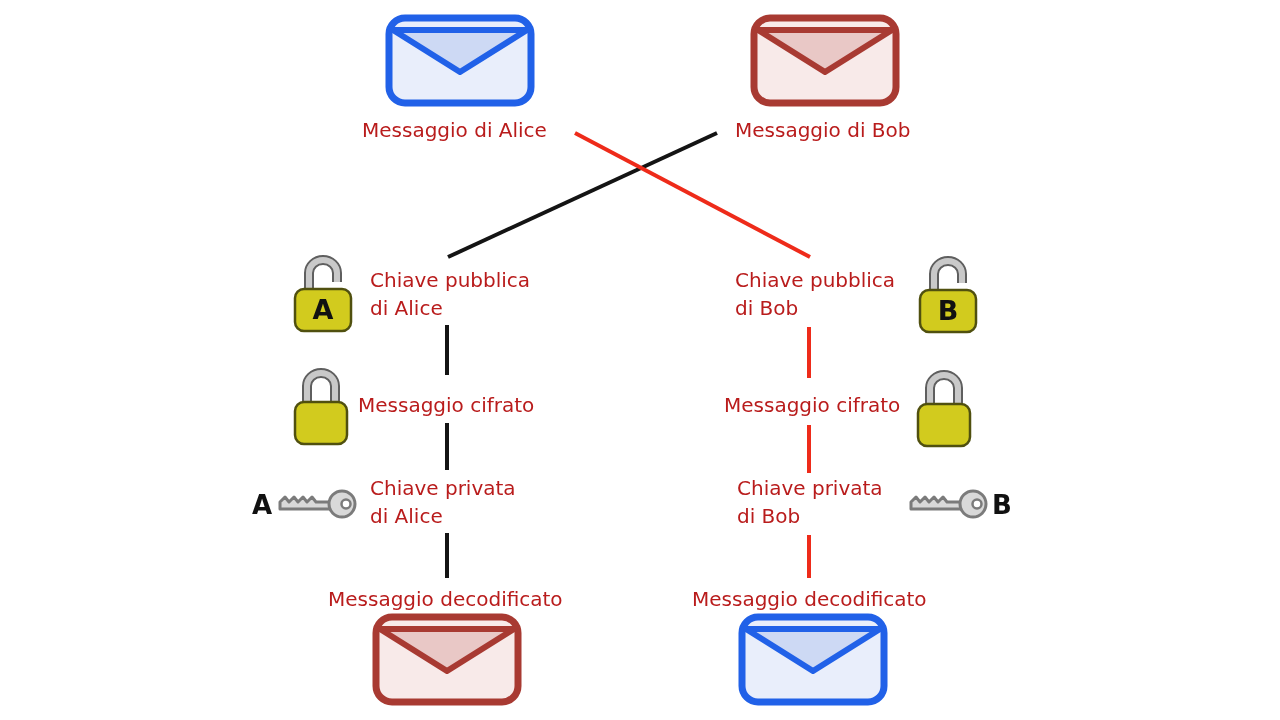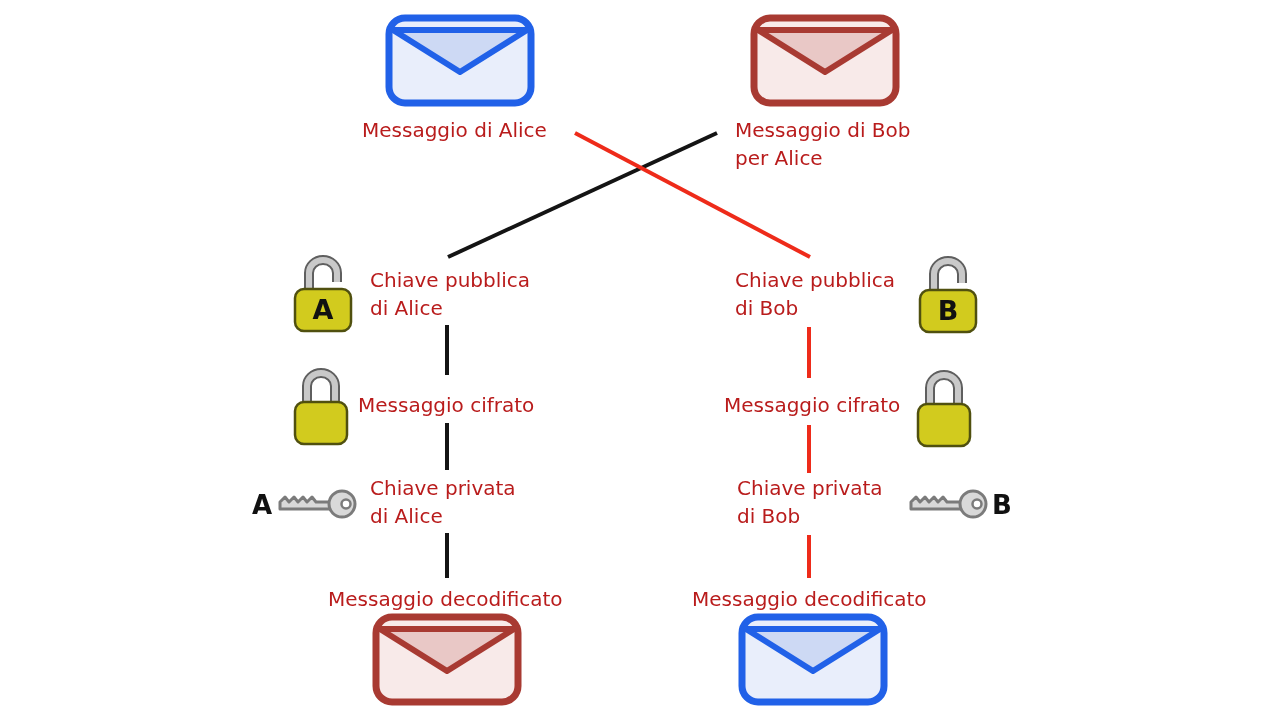--- a/index.html
+++ b/index.html
@@ -76,21 +76,20 @@
   <div class="abs lbl" style="left:362px; top:116px;">
     <div>Messaggio di Alice</div>
   </div>
 
   <svg class="abs env env-red" style="left:750px; top:14px;" width="150" height="93" viewBox="0 0 150 93">
     <rect class="env-body" x="4" y="4" width="142" height="85" rx="16"></rect>
     <polygon class="env-flap" points="8,16 75,58 142,16"></polygon>
   </svg>
   <div class="abs lbl" style="left:735px; top:116px;">
     <div>Messaggio di Bob</div>
-    <div>per Alice</div>
   </div>
 
   <div class="abs" style="left:292px; top:247px; width:62px; height:86px;">
     <svg width="62" height="86" viewBox="0 0 62 86">
       <path class="shackle-outer" d="M17,46 L17,26 A14,13 0 0 1 45,26 L45,35"></path>
       <path class="shackle-inner" d="M17,46 L17,26 A14,13 0 0 1 45,26 L45,35"></path>
       <rect class="lock-body" x="3" y="42" width="56" height="42" rx="9"></rect>
     </svg>
     <div class="lock-letter" style="top:47px;">A</div>
   </div>

